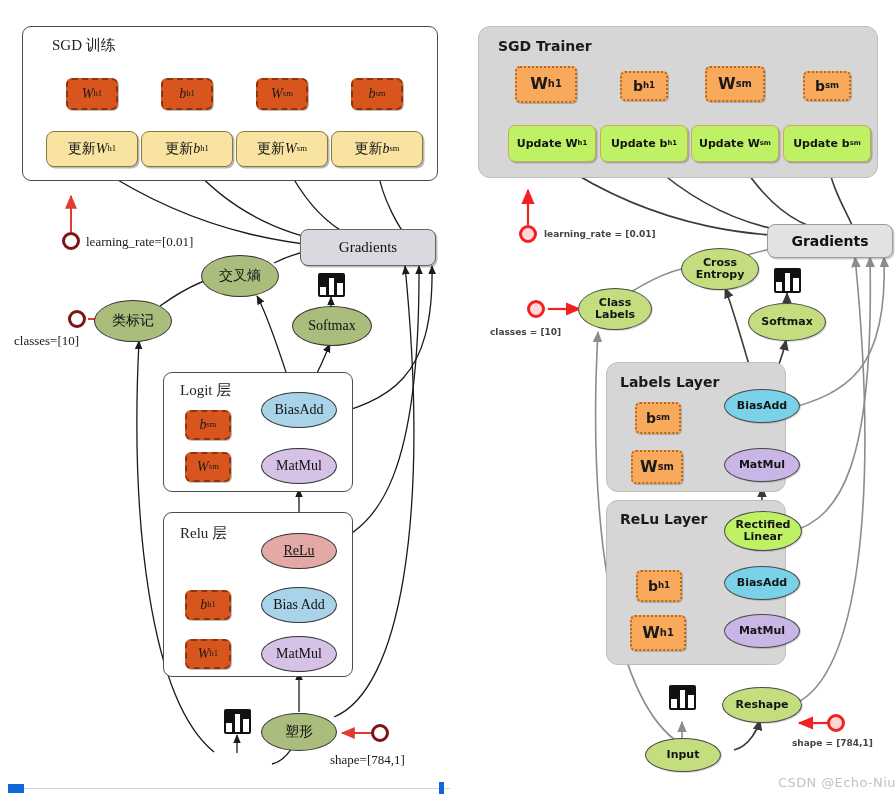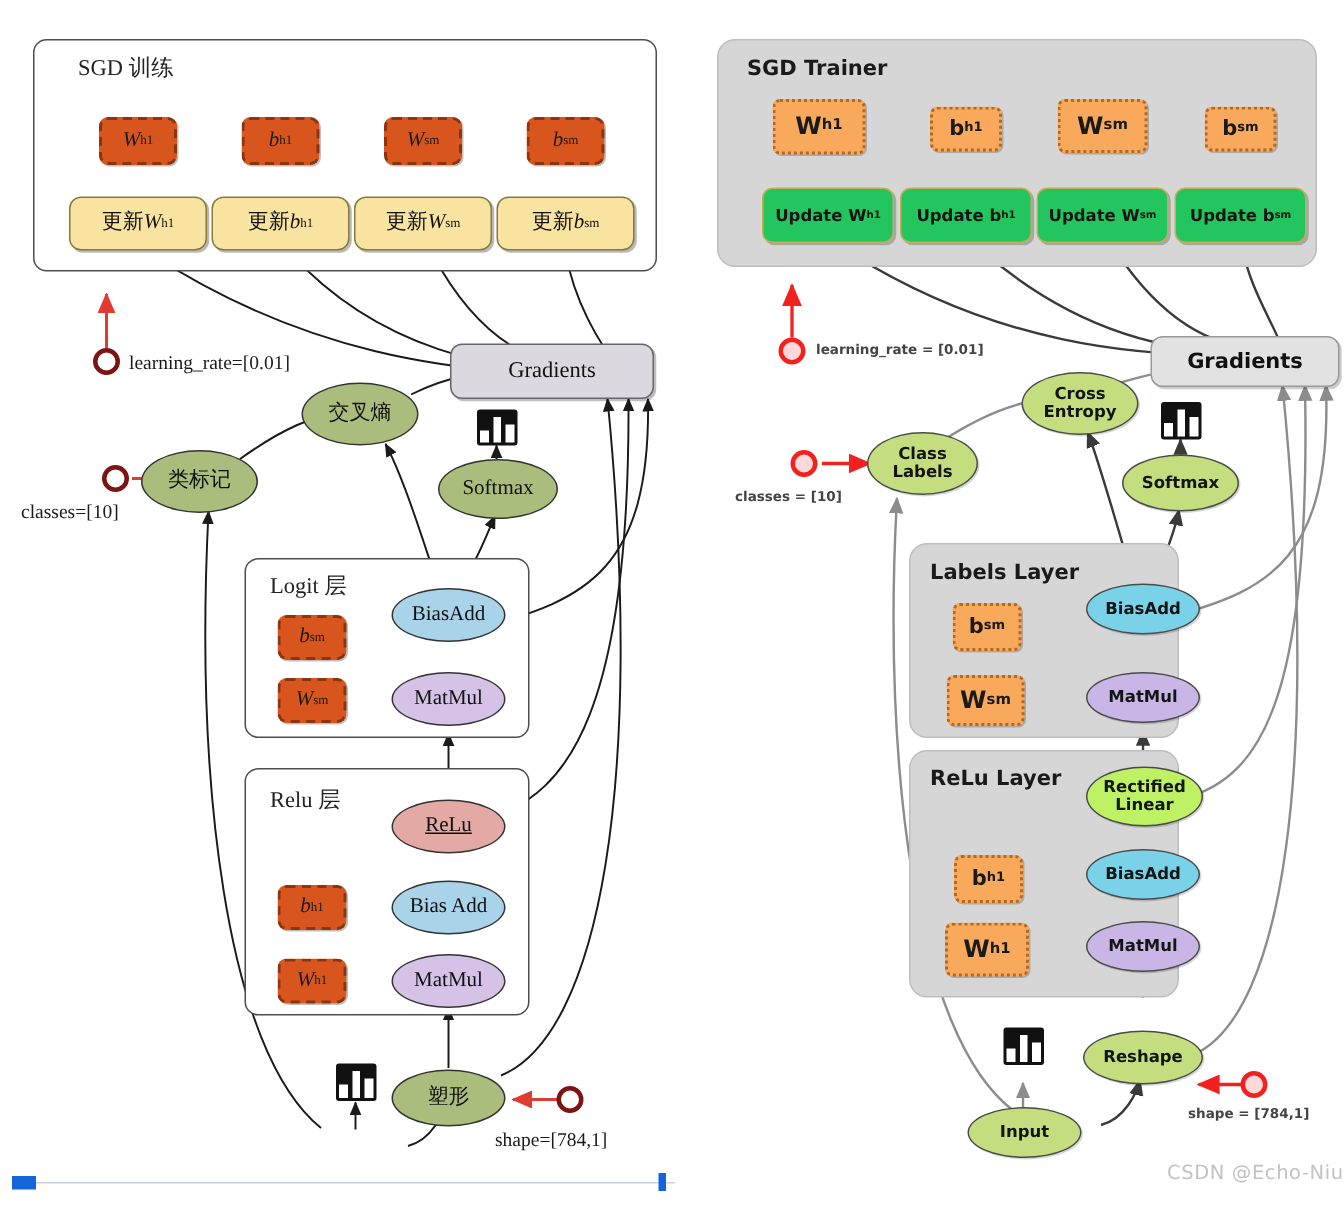--- a/index.html
+++ b/index.html
@@ -92,21 +92,21 @@
     font-weight:bold;font-size:14px;color:#1a1a1a;
   }
   .r-var{
     background:#f9a95c;
     border:2px dotted #b36a20;
     border-radius:5px;
     color:#1a1a1a;font-weight:bold;font-size:14px;
     box-shadow:1px 1px 0 rgba(0,0,0,.2);
   }
   .r-update{
-    background:#22c55e;
+    background:#bef264;
     border:1.3px solid #c9ab54;
     border-radius:7px;
     color:#141414;font-weight:bold;font-size:11px;
     box-shadow:1.5px 1.5px 0 rgba(0,0,0,.22);
   }
   .r-grad{
     background:#e2e2e2;
     border:1.3px solid #9a9a9a;
     border-radius:8px;
     font-weight:bold;font-size:14px;color:#111;

